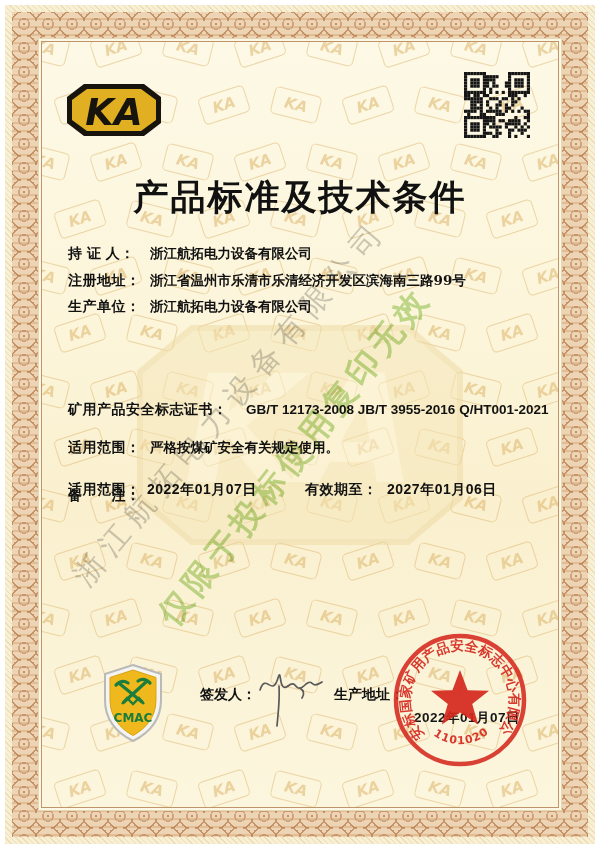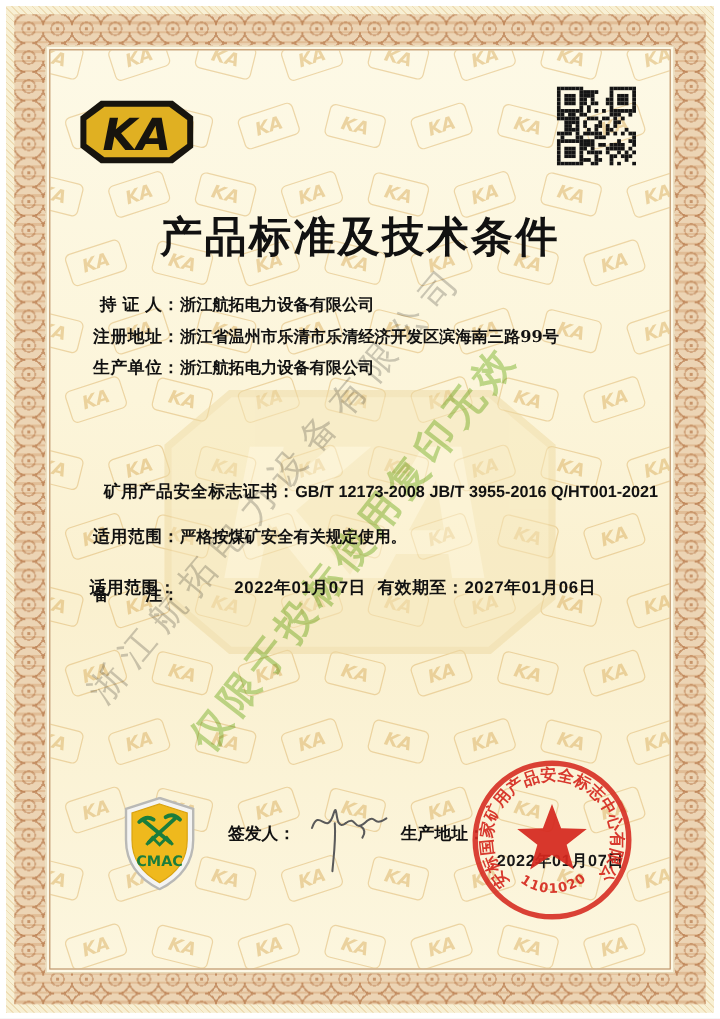--- a/index.html
+++ b/index.html
@@ -21,21 +21,21 @@
   .ka-tile{position:absolute;width:46px;height:26px;border:1px solid rgba(221,180,105,.5);
       border-radius:5px;color:rgba(221,180,105,.55);font:italic 700 15px "DejaVu Sans",sans-serif;
       display:flex;align-items:center;justify-content:center;pointer-events:none;}
   
   #mark-no{left:186px;top:59px;font:16px "Liberation Serif","DejaVu Serif",serif;color:#2a2a2a;letter-spacing:.5px;}
   #mark-no .num{margin-left:8px;}
   #title{left:0;right:0;top:132px;text-align:center;font-weight:900;font-size:35px;
       letter-spacing:2px;color:#111;font-family:"Liberation Sans","DejaVu Sans",sans-serif;}
   
   .row{position:absolute;left:26px;white-space:nowrap;font-size:14px;color:#111;}
-  .row .lab{display:inline-block;font-weight:700;letter-spacing:.5px;text-align:right;}
+  .row .lab{display:inline-block;font-weight:700;letter-spacing:.5px;}
   .row .val{font-family:"DejaVu Serif","Liberation Serif",serif;font-weight:600;font-size:13.5px;}
   .w82{width:82px;}
   .w178{width:178px;}
   
   #statement{left:24px;top:527px;width:472px;font-family:"DejaVu Serif","Liberation Serif",serif;
       font-weight:700;font-size:13.2px;line-height:17px;color:#111;text-align:justify;text-indent:2em;}
   
   .blab{position:absolute;font-weight:700;font-size:14px;color:#111;}
   #seal-date{left:372px;top:667px;font-weight:700;font-size:13.5px;color:#161616;z-index:4;letter-spacing:.5px;}
   
@@ -448,21 +448,21 @@
       <g stroke="#1b7d3c" stroke-width="3.2" fill="none" stroke-linecap="round">
         <path d="M18 20 L40 38"></path>
           <path d="M44 18 L22 38"></path>
         <path d="M14 21 q6 -6 12 -2"></path>
           <path d="M48 19 q-6 -6 -12 -2"></path>
       </g>
       <path d="M20 40 l5 -6 6 6 6 -6 5 6" stroke="#1b7d3c" stroke-width="2.4" fill="none"></path>
       <text x="31" y="58" text-anchor="middle" font-size="12" font-weight="800" fill="#1b7d3c">CMAC</text>
     </svg>
 
-    <div class="blab" style="left:148px;top:644px;">签发人：</div>
+    <div class="blab" style="left:158px;top:644px;">签发人：</div>
     <svg class="abs" style="left:210px;top:618px;" width="78" height="68" viewBox="0 0 78 68">
       <g stroke="#5a5a5a" stroke-width="1.7" fill="none" stroke-linecap="round">
         <path d="M8 30 C14 12 20 38 26 18 C30 6 26 34 36 26"></path>
         <path d="M36 26 C46 18 42 36 54 24 C62 18 58 30 70 22"></path>
         <path d="M27 26 C28 40 26 54 25 66"></path>
         <path d="M48 28 q6 4 2 10"></path>
       </g>
     </svg>
 
     <div class="blab" style="left:292px;top:644px;">生产地址：</div>

